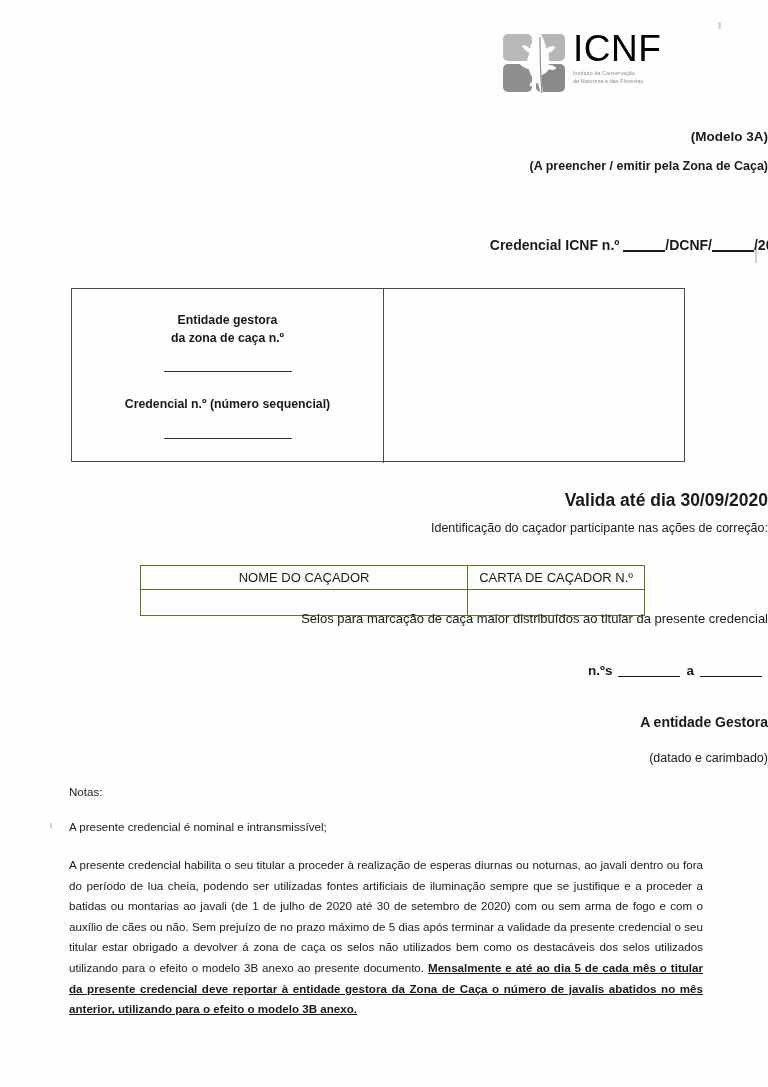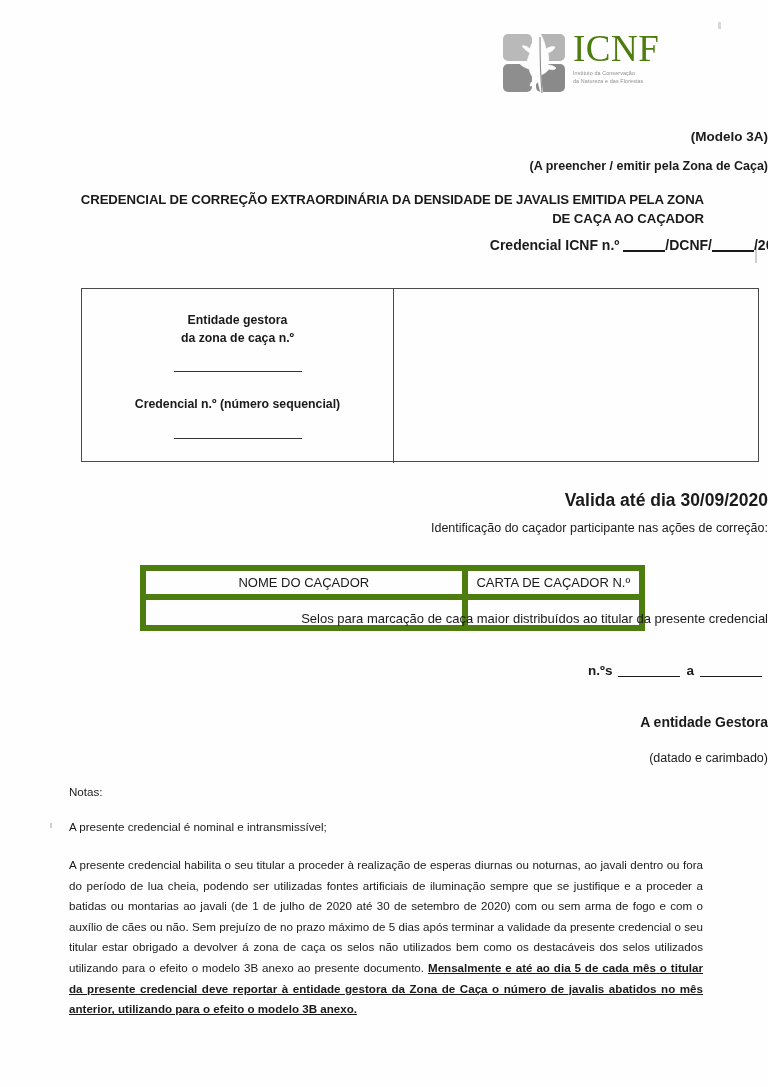--- a/index.html
+++ b/index.html
@@ -52,24 +52,24 @@
   }
   .logo-text {
     position: absolute;
     left: 70px;
     top: 0px;
     width: 122px;
   }
   .logo-title {
     font-size: 37px;
     letter-spacing: 0.5px;
-    color: #4d7c0f;
+    color: #000000;
     line-height: 1;
     font-weight: 400;
-    font-family: Liberation Serif, serif;
+    font-family: Liberation Sans, sans-serif;
   }
   .logo-sub {
     font-size: 5.4px;
     color: #8f8f8f;
     line-height: 1.45;
     margin-top: 3px;
     letter-spacing: 0.1px;
   }
 
   
@@ -113,23 +113,23 @@
   .credline .blank {
     display: inline-block;
     border-bottom: 2px solid #1a1a1a;
     width: 42px;
     vertical-align: -2px;
   }
 
   
   .box {
     position: absolute;
-    left: 81px;
+    left: 71px;
     top: 288px;
-    width: 678px;
+    width: 614px;
     height: 174px;
     border: 1px solid #4a4a4a;
     box-sizing: border-box;
   }
   .box-divider {
     position: absolute;
     left: 311px;
     top: 0;
     width: 1px;
     height: 174px;
@@ -180,21 +180,21 @@
 
   
   .htable {
     position: absolute;
     left: 140px;
     top: 565px;
     width: 505px;
     border-collapse: collapse;
   }
   .htable td {
-    border: 6px solid #4d7c0f;
+    border: 1px solid #4d7c0f;
     font-size: 13px;
     text-align: center;
     padding: 4px 2px;
     font-weight: normal;
   }
   .htable .c1 { width: 330px; }
   .htable .c2 { width: 175px; }
   .htable tr.empty td { height: 17px; }
 
   .selos {
@@ -279,21 +279,20 @@
       <div class="logo-title">ICNF</div>
       <div class="logo-sub">
         <div>Instituto da Conservação</div>
         <div>da Natureza e das Florestas</div>
       </div>
     </div>
   </div>
 
   <div class="h-center modelo">(Modelo 3A)</div>
   <div class="h-center preencher">(A preencher / emitir pela Zona de Caça)</div>
-  <div class="h-center maintitle">CREDENCIAL DE CORREÇÃO EXTRAORDINÁRIA DA DENSIDADE DE JAVALIS EMITIDA PELA ZONA DE CAÇA AO CAÇADOR</div>
 
   <div class="h-center credline">
     <span>Credencial ICNF n.º</span>
     <span class="blank"></span><span>/DCNF/</span><span class="blank"></span><span>/2020</span>
   </div>
 
   <div class="box">
     <div class="box-divider"></div>
 
     <div class="cell-left">

